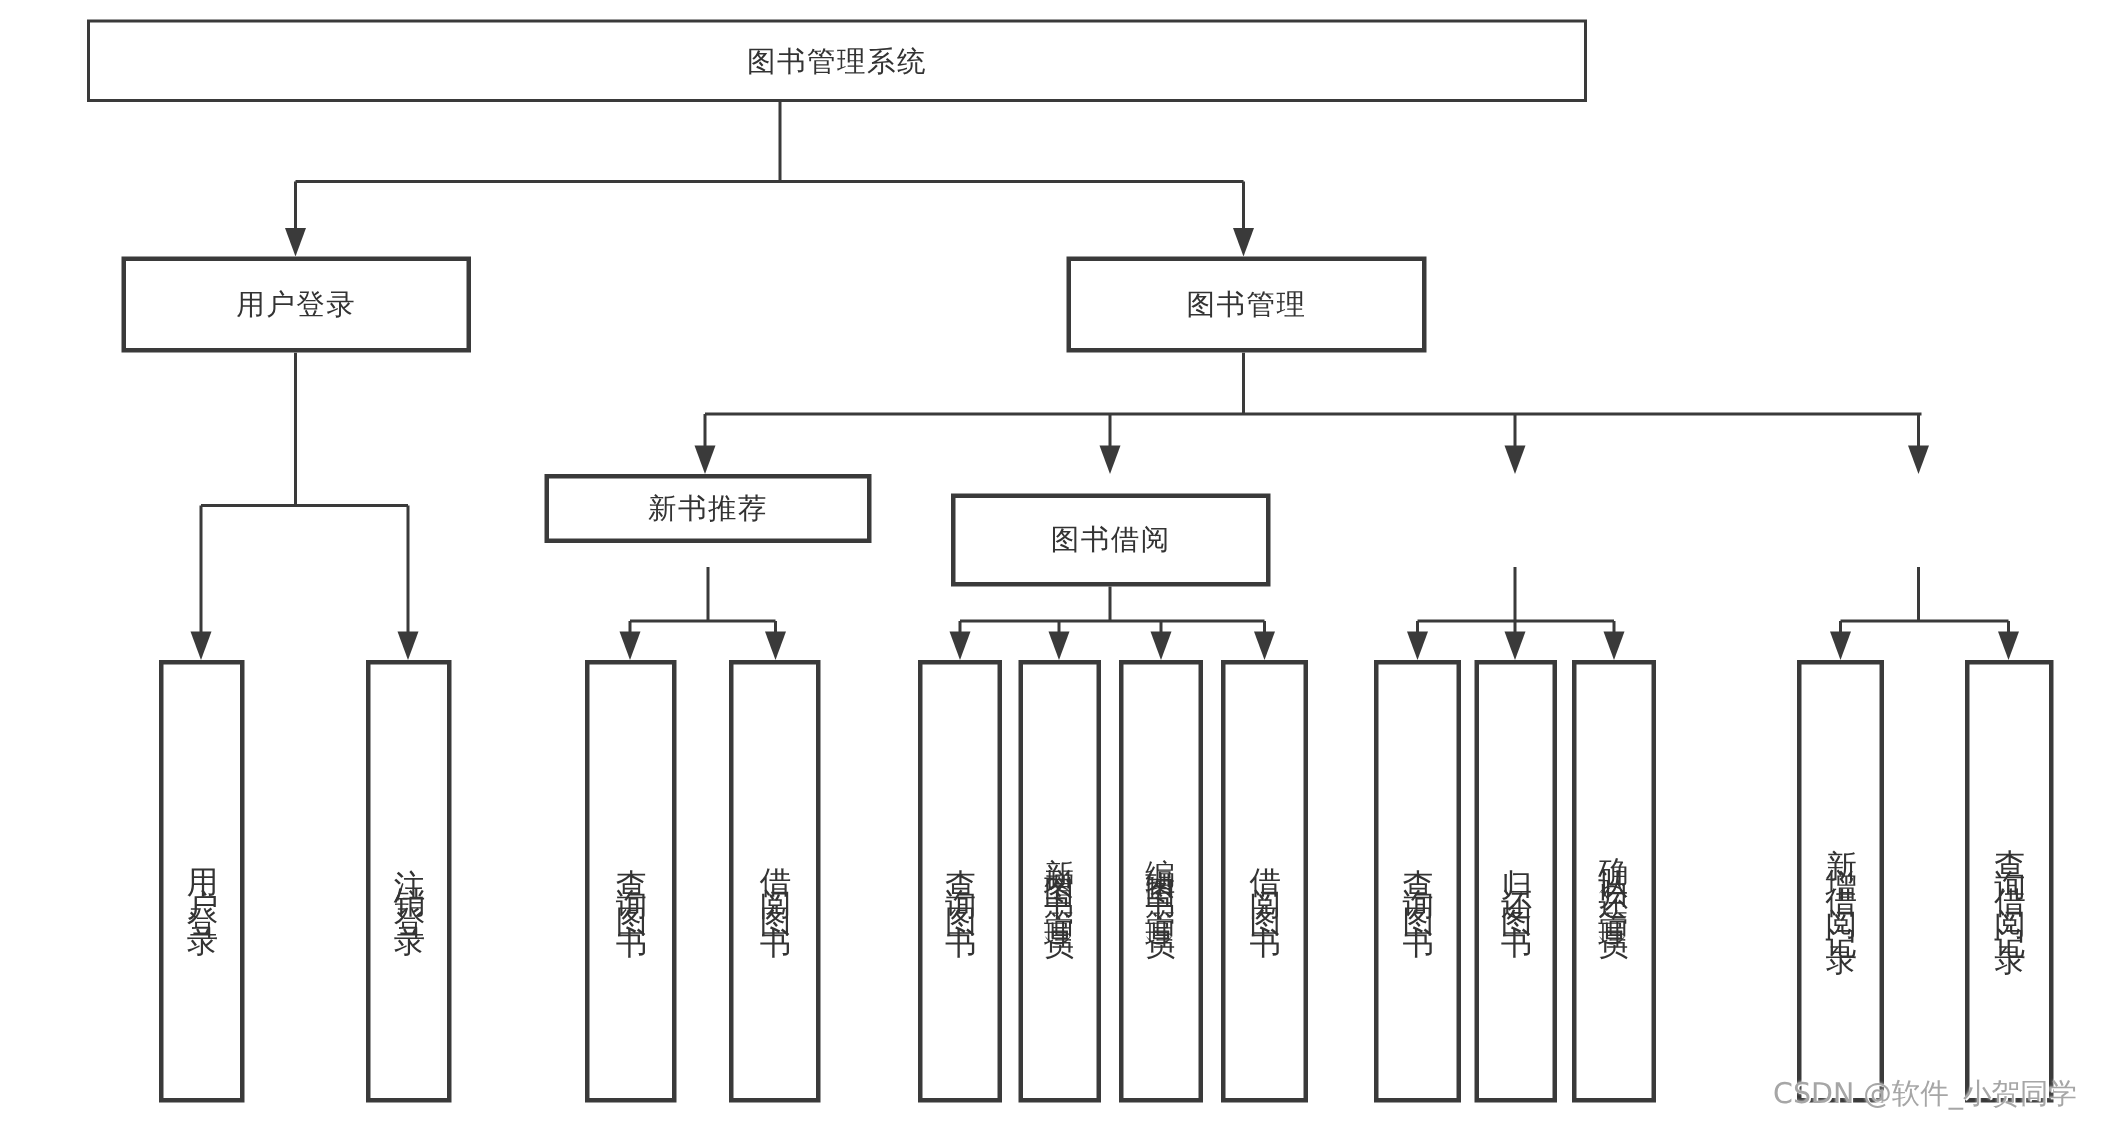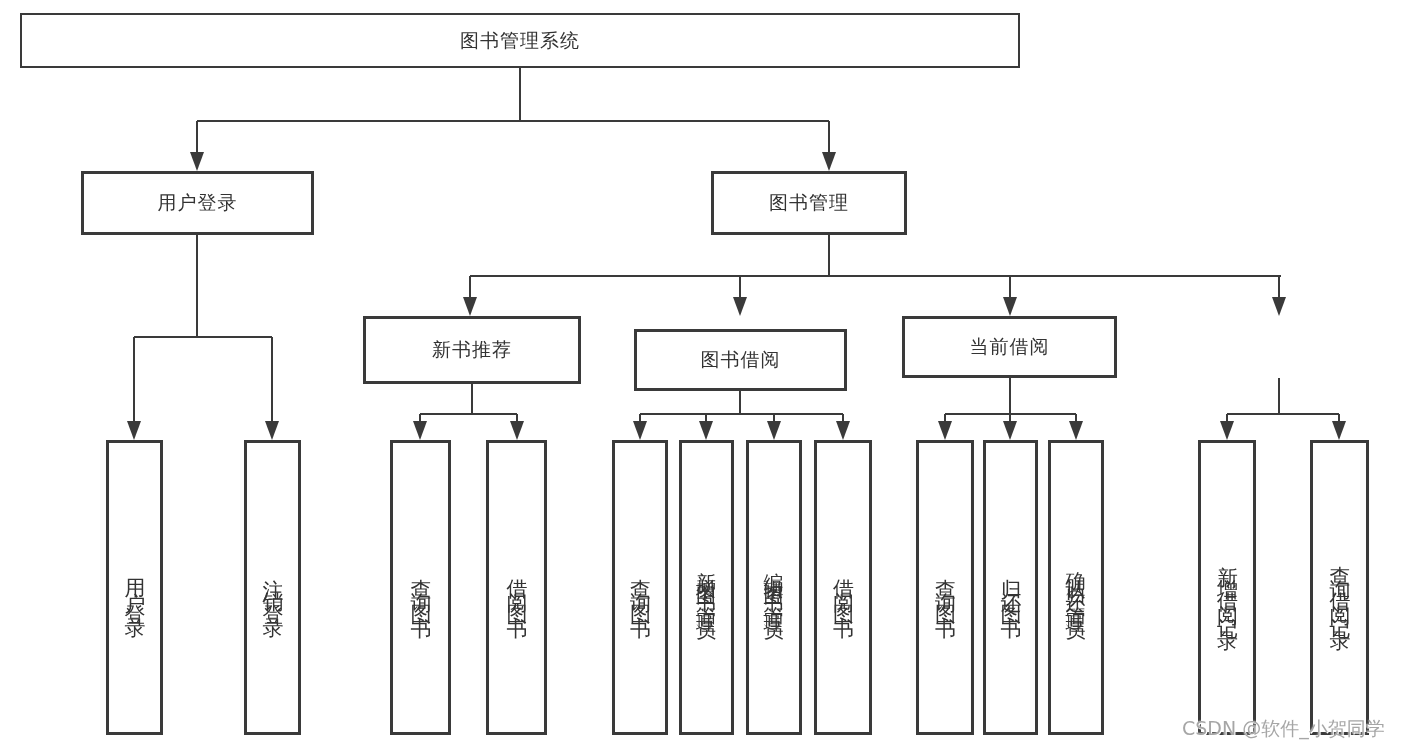--- a/index.html
+++ b/index.html
@@ -16,21 +16,21 @@
     color:var(--text);
   }
   .connectors{position:absolute;left:0;top:0;z-index:1;}
   .cline{stroke:var(--line);stroke-width:2;fill:none;}
   .carrow{fill:var(--line);stroke:none;}
   .node{
     position:absolute;box-sizing:border-box;z-index:2;
     background:var(--background);border:3px solid var(--line);
     display:flex;align-items:center;justify-content:center;
   }
-  .node.root{border-width:2px;}
+  .node.root{border-width:2px;margin-left:38px;}
   .hlabel{font-size:19px;letter-spacing:1px;white-space:nowrap;}
   .col span{
     writing-mode:vertical-rl;text-orientation:mixed;
     font-size:21px;letter-spacing:13px;line-height:1.1;
   }
   .col.tight span{letter-spacing:7px;font-size:20px;}
   .watermark{
     position:absolute;left:1182px;top:716px;z-index:3;
     font-size:19px;color:var(--watermark_color);white-space:nowrap;
     text-shadow:0 0 2px #fff,1px 1px 0 #fff;
@@ -77,32 +77,29 @@
     <polygon class="carrow" points="1332,421 1346,421 1339,440"></polygon>
   </svg>
 
   <div class="node root" style="left:20px;top:13px;width:1000px;height:55px;">
     <span class="hlabel">图书管理系统</span>
   </div>
 
   <div class="node" style="left:81px;top:171px;width:233px;height:64px;">
     <span class="hlabel">用户登录</span>
   </div>
-  <div class="node" style="left:711px;top:171px;width:196px;height:64px;">
+  <div class="node" style="left:711px;top:171px;width:240px;height:64px;">
     <span class="hlabel">图书管理</span>
   </div>
 
-  <div class="node" style="left:363px;top:316px;width:218px;height:68px;">
+  <div class="node" style="left:363px;top:316px;width:218px;height:46px;">
     <span class="hlabel">新书推荐</span>
   </div>
   <div class="node" style="left:634px;top:316px;width:213px;height:62px;margin-top:13px;">
     <span class="hlabel">图书借阅</span>
-  </div>
-  <div class="node" style="left:902px;top:316px;width:215px;height:62px;">
-    <span class="hlabel">当前借阅</span>
   </div>
 
   <div class="node col" style="left:106px;top:440px;width:57px;height:295px;">
     <span>用户登录</span>
   </div>
   <div class="node col" style="left:244px;top:440px;width:57px;height:295px;">
     <span>注销登录</span>
   </div>
 
   <div class="node col" style="left:390px;top:440px;width:61px;height:295px;">

